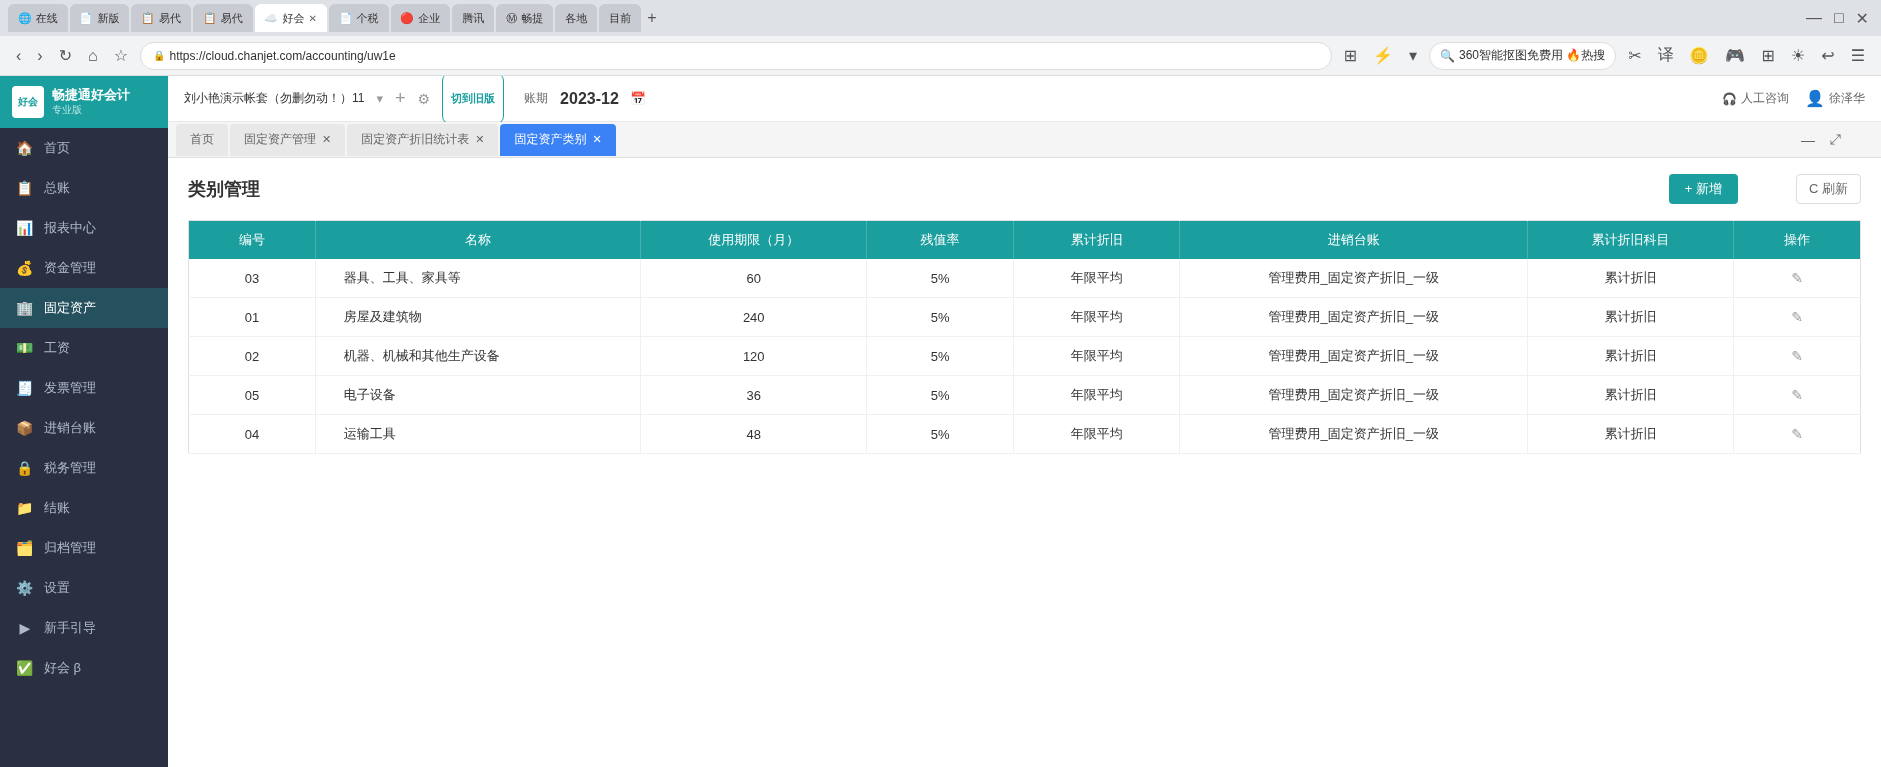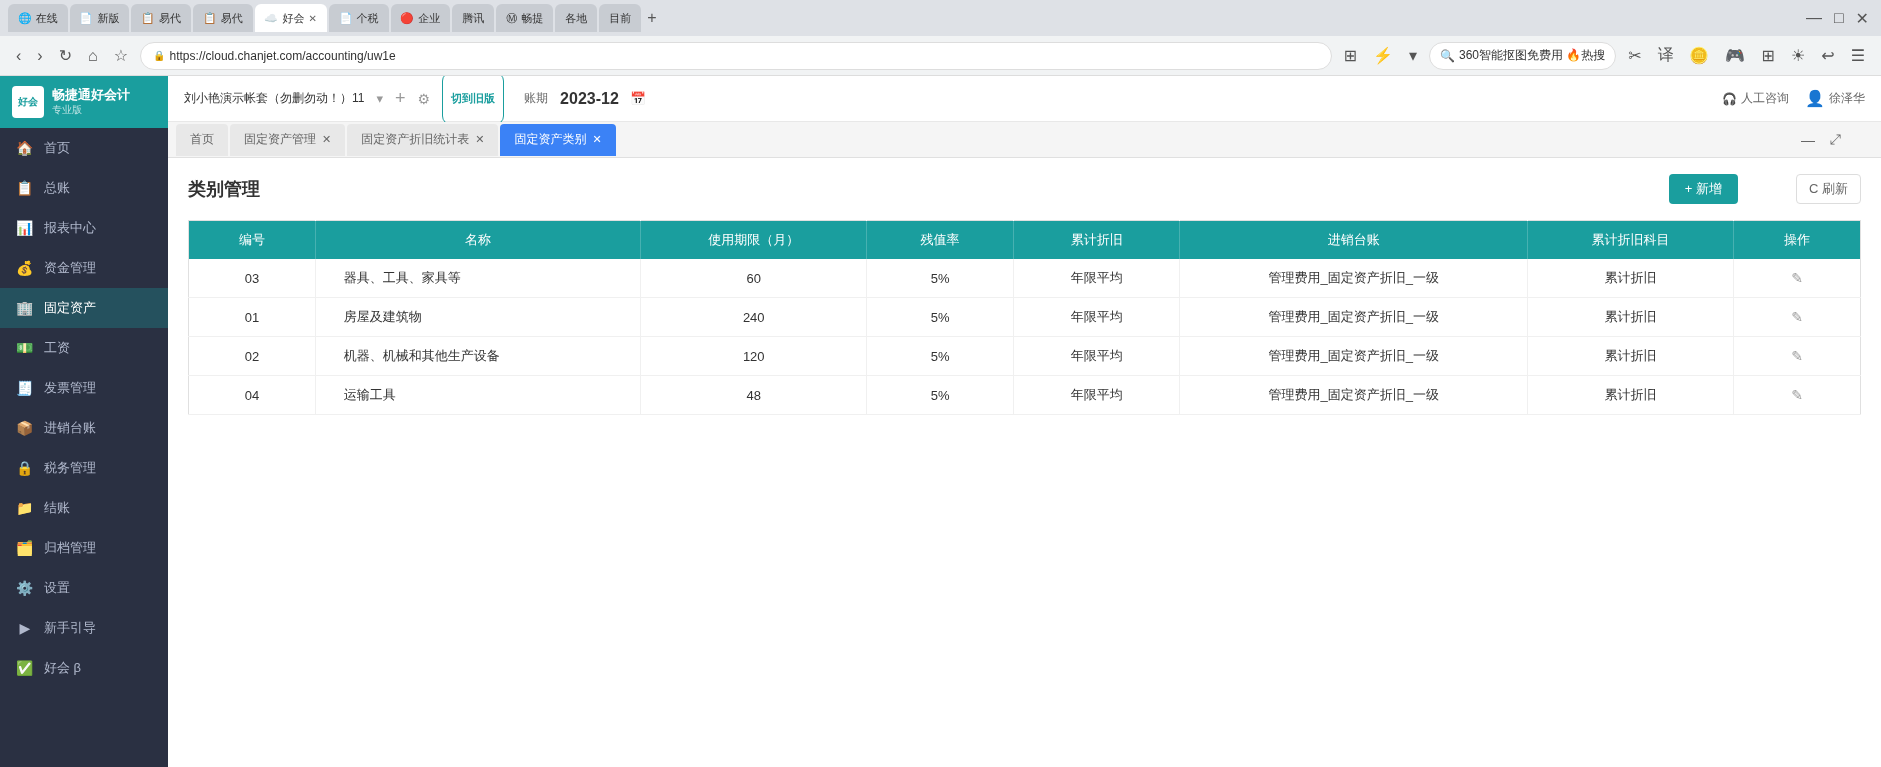--- a/index.html
+++ b/index.html
@@ -503,20 +503,30 @@
     <td class="td-code">02</td>
     <td>机器、机械和其他生产设备</td>
     <td>120</td>
     <td>5%</td>
     <td>年限平均</td>
     <td>管理费用_固定资产折旧_一级</td>
     <td>累计折旧</td>
     <td><span class="edit-icon">✎</span></td>
   </tr>
             <tr>
+    <td class="td-code">05</td>
+    <td>电子设备</td>
+    <td>36</td>
+    <td>5%</td>
+    <td>年限平均</td>
+    <td>管理费用_固定资产折旧_一级</td>
+    <td>累计折旧</td>
+    <td><span class="edit-icon">✎</span></td>
+  </tr>
+            <tr>
     <td class="td-code">04</td>
     <td>运输工具</td>
     <td>48</td>
     <td>5%</td>
     <td>年限平均</td>
     <td>管理费用_固定资产折旧_一级</td>
     <td>累计折旧</td>
     <td><span class="edit-icon">✎</span></td>
   </tr>
           </tbody>

